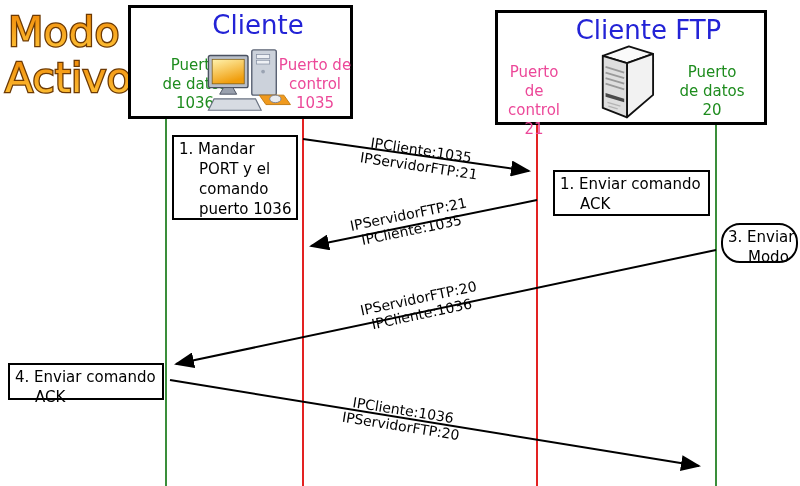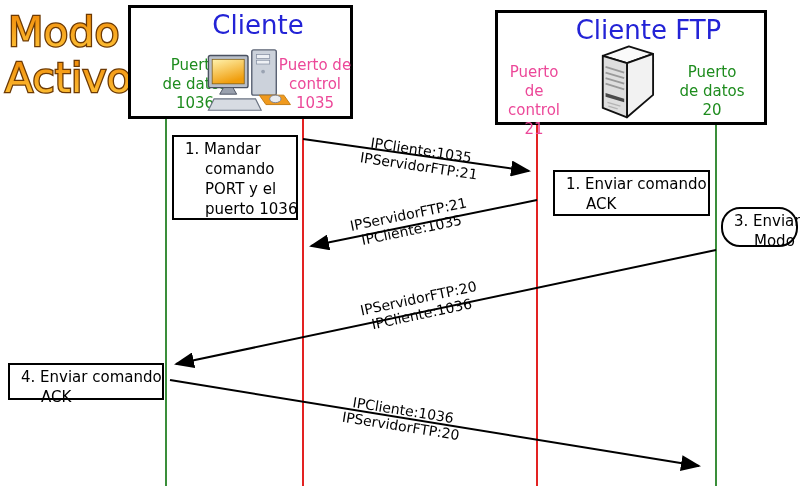--- a/index.html
+++ b/index.html
@@ -53,26 +53,26 @@
   .actor-icon { position:absolute; }
 
   
   .step-box {
     position:absolute;
     background:#fff;
     border:2px solid #000;
     z-index:2;
     font-size:15px;
     line-height:20px;
-    padding:2px 11px;
+    padding:2px 5px;
     white-space:nowrap;
   }
   #step-1 { left:172px; top:135px; width:126px; height:85px; }
   #step-2 { left:553px; top:170px; width:157px; height:46px; }
-  #step-3 { left:721px; top:207px; width:77px;  height:40px;border-radius:19px; }
+  #step-3 { left:721px; top:223px; width:77px;  height:40px;border-radius:19px; }
   #step-4 { left:8px;   top:363px; width:156px; height:37px; }
   .step-line { padding-left:20px; }
   .step-line.first { padding-left:0; }
 
   
   .msg-label {
     position:absolute;
     width:160px;
     text-align:center;
     font-size:14px;
@@ -168,22 +168,22 @@
   </svg>
   <div class="port-label port-green" style="left:178px; top:50px; width:72px;">
     <div>Puerto</div>
     <div>de datos</div>
     <div>20</div>
   </div>
 </div>
 
 <div class="step-box" id="step-1">
   <div class="step-line first">1. Mandar</div>
+  <div class="step-line">PORT y el</div>
   <div class="step-line">comando</div>
-  <div class="step-line">PORT y el</div>
   <div class="step-line">puerto 1036</div>
 </div>
 <div class="step-box" id="step-2">
   <div class="step-line first">1. Enviar comando</div>
   <div class="step-line">ACK</div>
 </div>
 <div class="step-box" id="step-3">
   <div class="step-line first">3. Enviar</div>
   <div class="step-line">Modo</div>
 </div>

